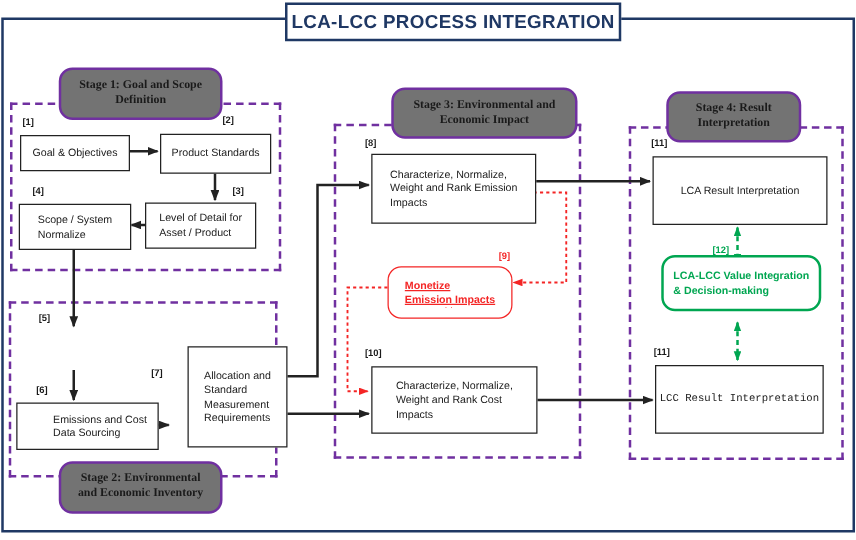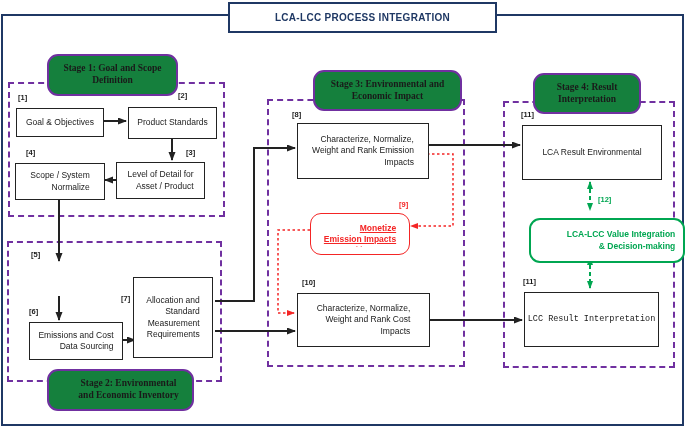--- a/index.html
+++ b/index.html
@@ -1,28 +1,28 @@
 <!DOCTYPE html>
 <html><head>
 <meta charset="utf-8">
 <style>
   html,body{margin:0;padding:0;background:#fff;}
   #canvas{position:relative;width:685px;height:432px;background:#fff;overflow:hidden;
           font-family:"Liberation Sans",sans-serif;}
   .abs{position:absolute;}
   .outer-border{border:2px solid #1f3864;}
   .title-box{border:2px solid #1f3864;background:#fff;z-index:7;display:flex;align-items:center;justify-content:center;}
-  .title-box span{color:#1f3864;font-weight:bold;font-size:10px;letter-spacing:.3px;}
+  .title-box span{color:#1f3864;font-weight:bold;font-size:15px;letter-spacing:.3px;}
   .dashed-area{border:2px dashed #7030a0;z-index:1;}
-  .stage-label{border:2px solid #7030a0;border-radius:11px;background:#15803d;z-index:6;
+  .stage-label{border:2px solid #7030a0;border-radius:11px;background:#737373;z-index:6;
                display:flex;align-items:center;justify-content:center;text-align:center;
                font-family:"Liberation Serif",serif;font-weight:bold;font-size:9.5px;color:#1a1a1a;
                white-space:pre-line;line-height:1.25;}
   .pbox{border:1.5px solid #222;background:#fff;z-index:4;display:flex;align-items:center;justify-content:center;
-        text-align:right;font-size:8.5px;color:#1a1a1a;white-space:pre-line;line-height:1.3;}
+        text-align:left;font-size:8.5px;color:#1a1a1a;white-space:pre-line;line-height:1.3;}
   .pbox.red{border:1.8px solid #f42525;border-radius:11px;color:#f42525;font-weight:bold;text-decoration:underline;}
   .pbox.green{border:2px solid #00a651;border-radius:11px;color:#00a651;font-weight:bold;}
   .ref{z-index:6;font-size:7.5px;font-weight:bold;color:#1a1a1a;}
   .ref.red{color:#f42525;}
   .ref.green{color:#00a651;}
   .note{z-index:6;font-size:7px;color:#f42525;text-align:center;line-height:1;}
   svg.wires{position:absolute;left:0;top:0;z-index:3;}
 </style>
 </head>
 <body>
@@ -75,60 +75,60 @@
     </g>
 
     <g stroke="#00a651" stroke-width="2" fill="none" stroke-dasharray="4,3">
       <path d="M590,182 V210" marker-start="url(#ags)" marker-end="url(#ag)"></path>
       <path d="M590,258 V288" marker-start="url(#ags)" marker-end="url(#ag)"></path>
     </g>
   </svg>
 
   <div class="abs stage-label" style="left:47px;top:54px;width:127px;height:38px;">Stage 1: Goal and Scope
 Definition</div>
-  <div class="abs stage-label" style="left:47px;top:369px;width:127px;height:38px;padding-left:16px;">Stage 2: Environmental
+  <div class="abs stage-label" style="left:47px;top:369px;width:127px;height:38px;">Stage 2: Environmental
 and Economic Inventory</div>
   <div class="abs stage-label" style="left:297px;top:70px;width:145px;height:37px;margin-left:16px;">Stage 3: Environmental  and
 Economic Impact</div>
   <div class="abs stage-label" style="left:533px;top:73px;width:104px;height:37px;">Stage 4: Result
 Interpretation</div>
 
   <div class="abs ref" style="left:18px;top:93px;">[1]</div>
   <div class="abs ref" style="left:178px;top:91px;">[2]</div>
   <div class="abs ref" style="left:186px;top:148px;">[3]</div>
   <div class="abs ref" style="left:26px;top:148px;">[4]</div>
   <div class="abs ref" style="left:31px;top:250px;">[5]</div>
   <div class="abs ref" style="left:29px;top:307px;">[6]</div>
   <div class="abs ref" style="left:121px;top:294px;">[7]</div>
   <div class="abs ref" style="left:292px;top:110px;">[8]</div>
   <div class="abs ref red" style="left:399px;top:200px;">[9]</div>
-  <div class="abs ref" style="left:302px;top:278px;text-align:center;">[10]</div>
+  <div class="abs ref" style="left:292px;top:278px;text-align:center;">[10]</div>
   <div class="abs ref" style="left:521px;top:110px;">[11]</div>
-  <div class="abs ref green" style="left:598px;top:195px;">[12]</div>
+  <div class="abs ref green" style="left:570px;top:195px;">[12]</div>
   <div class="abs ref" style="left:523px;top:277px;">[11]</div>
 
   <div class="abs pbox" style="left:16px;top:108px;width:86px;height:27px;">Goal &amp; Objectives</div>
   <div class="abs pbox" style="left:128px;top:107px;width:87px;height:30px;">Product Standards</div>
   <div class="abs pbox" style="left:116px;top:162px;width:87px;height:35px;">Level of Detail  for
 Asset / Product</div>
   <div class="abs pbox" style="left:15px;top:163px;width:88px;height:35px;">Scope / System
 Normalize</div>
-  <div class="abs pbox" style="left:29px;top:322px;width:92px;height:36px;">Emissions and Cost
+  <div class="abs pbox" style="left:13px;top:322px;width:92px;height:36px;padding-left:20px;">Emissions and Cost
 Data Sourcing</div>
-  <div class="abs pbox" style="left:133px;top:277px;width:78px;height:79px;">Allocation and
+  <div class="abs pbox" style="left:150px;top:277px;width:78px;height:79px;">Allocation and
 Standard
 Measurement
 Requirements</div>
   <div class="abs pbox" style="left:297px;top:123px;width:130px;height:54px;">Characterize, Normalize,
 Weight and Rank Emission
 Impacts</div>
   <div class="abs pbox red" style="left:310px;top:213px;width:98px;height:40px;">Monetize
 Emission Impacts</div>
   <div class="abs note" style="left:348px;top:243px;width:22px;">· ·</div>
   <div class="abs pbox" style="left:297px;top:293px;width:131px;height:52px;">Characterize, Normalize,
 Weight and Rank Cost
 Impacts</div>
-  <div class="abs pbox" style="left:522px;top:125px;width:138px;height:53px;">LCA Result Environmental</div>
-  <div class="abs pbox green" style="left:529px;top:218px;width:124px;height:41px;padding-left:28px;">LCA-LCC Value Integration
+  <div class="abs pbox" style="left:522px;top:125px;width:138px;height:53px;">LCA Result Interpretation</div>
+  <div class="abs pbox green" style="left:529px;top:204px;width:124px;height:41px;">LCA-LCC Value Integration
 &amp; Decision-making</div>
   <div class="abs pbox" style="left:524px;top:292px;width:133px;height:53px;font-family:Liberation Mono, monospace;">LCC Result Interpretation</div>
 
 </div>
 
 </body></html>

